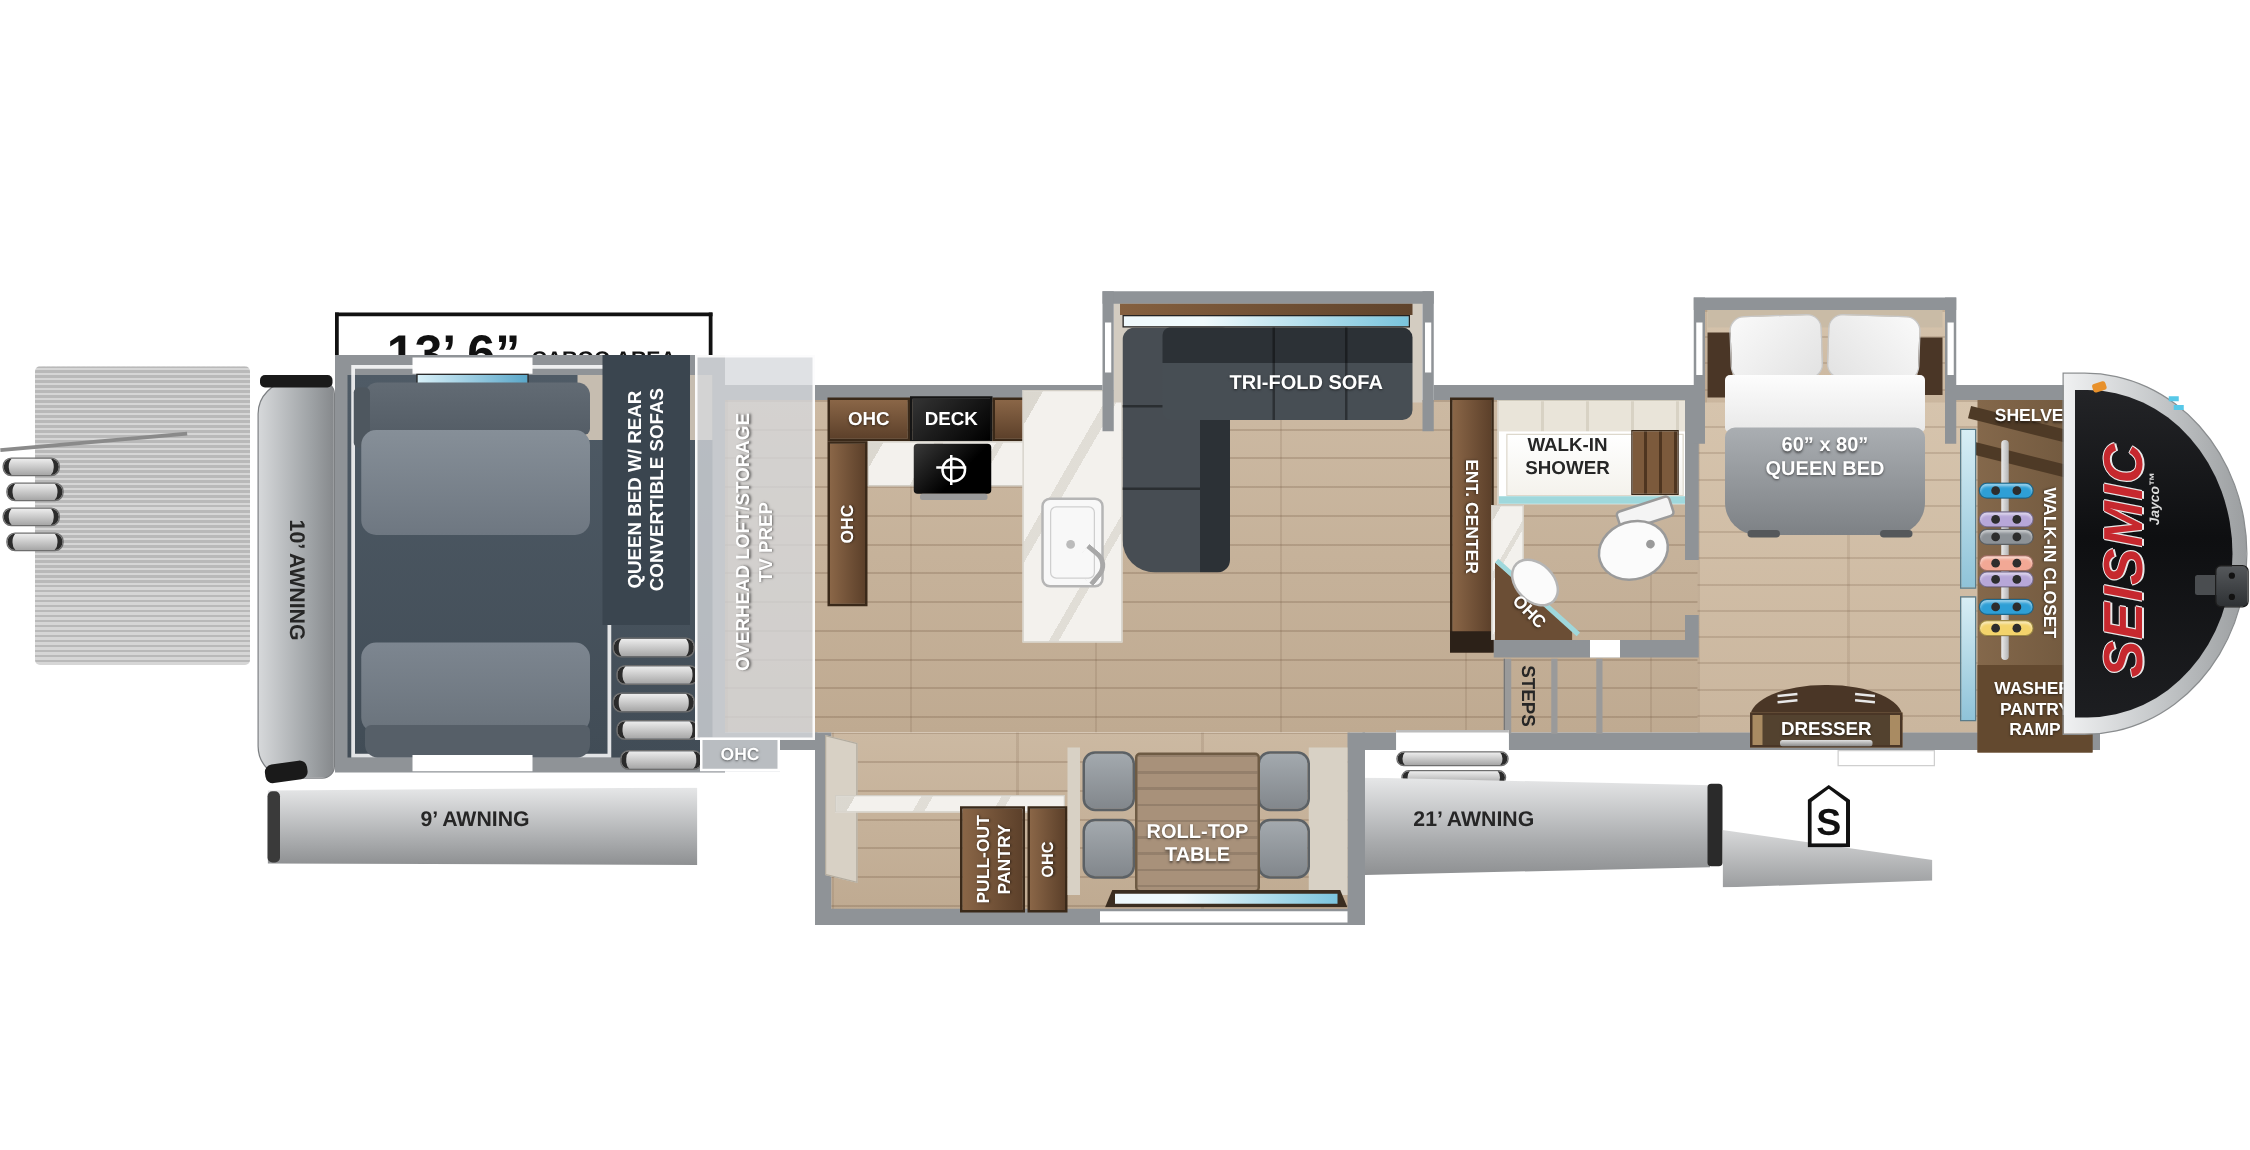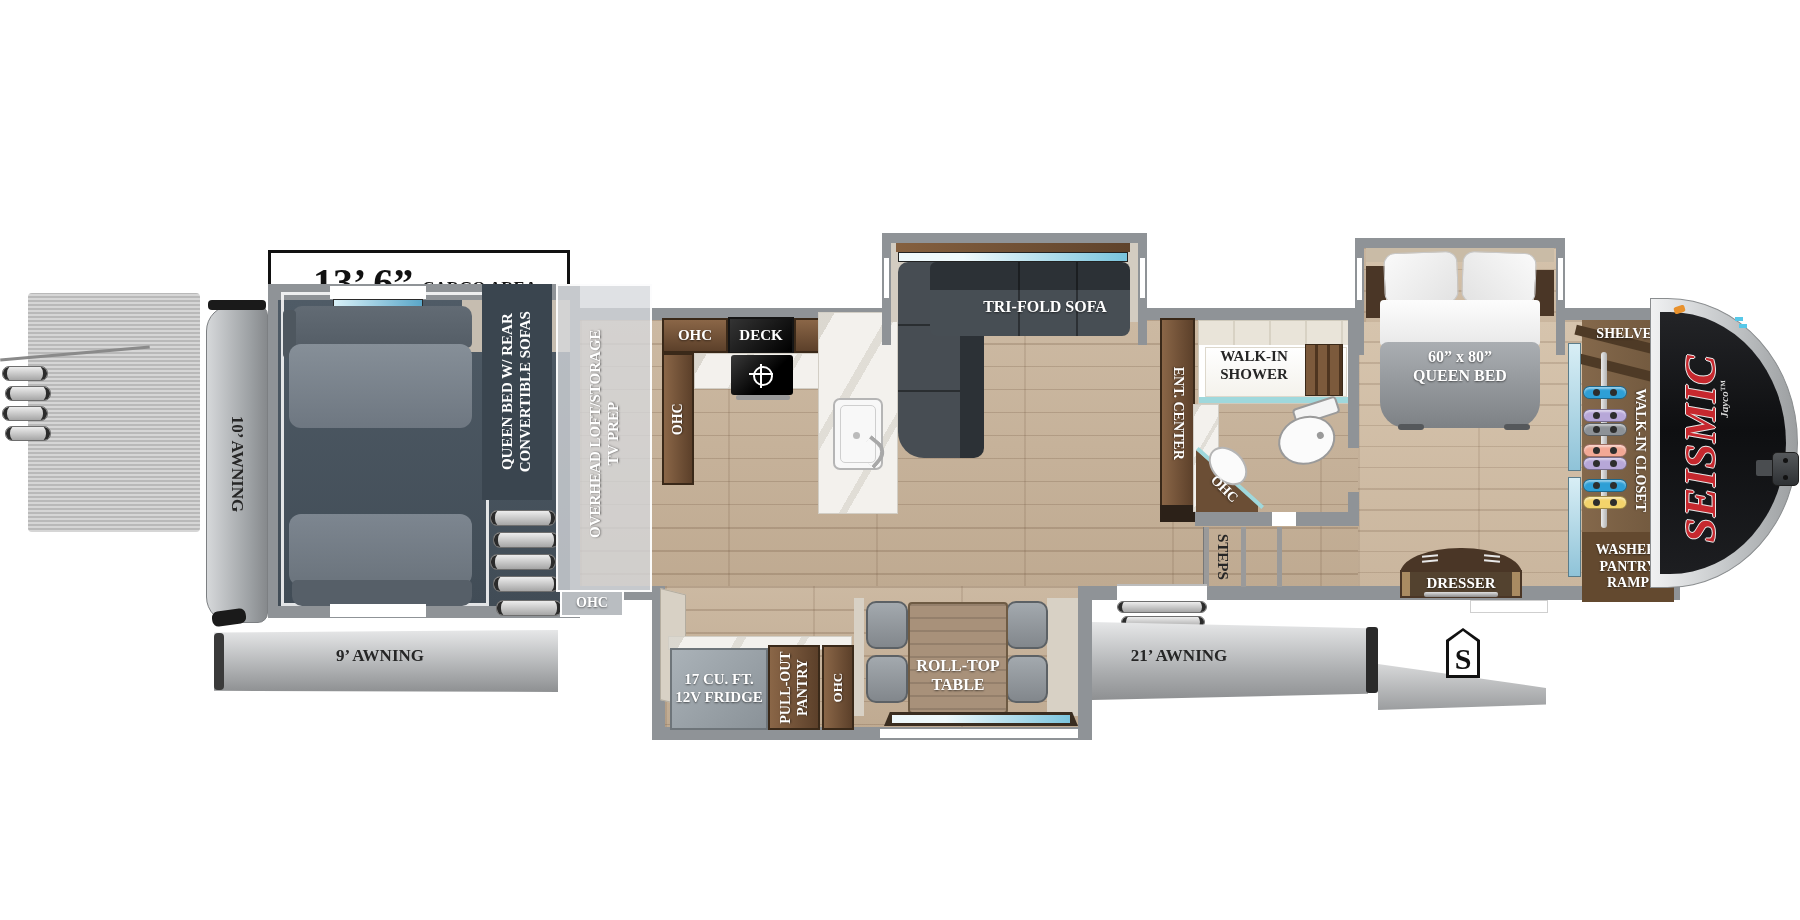--- a/index.html
+++ b/index.html
@@ -1,17 +1,17 @@
 <!DOCTYPE html>
 <html><head>
 <meta charset="utf-8">
 <style>
   html,body{margin:0;padding:0;background:#fff;}
   #plan{position:relative;width:1800px;height:920px;background:#fff;overflow:hidden;
-        font-family:Liberation Serif, serif;}
+        font-family:Liberation Sans, sans-serif;}
   .abs{position:absolute;}
   .lbl{font-weight:bold;color:#fff;text-align:center;line-height:1.18;}
   .dk{color:#262626;}
   .ts{text-shadow:0 1px 2px rgba(0,0,0,.55);}
   .vl{display:flex;align-items:center;justify-content:center;}
   .vl>span{transform:rotate(-90deg);white-space:nowrap;text-align:center;}
   .vl.cw>span{transform:rotate(90deg);}
   .wall{background:#8f9397;}
   .wood{background:
     repeating-linear-gradient(90deg, rgba(101,74,52,.14) 0 2px, transparent 2px 148px),
@@ -284,26 +284,20 @@
   </div>
   <div class="abs" style="left:1424px;top:592px;width:74px;height:5px;background:linear-gradient(180deg,#e0e0e0,#8a8a8a);border-radius:2px;"></div>
 
   <div class="abs wood" style="left:665px;top:586px;width:415px;height:145px;"></div>
   <div class="abs wall" style="left:652px;top:586px;width:13px;height:154px;"></div>
   <div class="abs" style="left:660px;top:588px;width:26px;height:112px;background:#d8d1c5;border:1px solid #b3ac9f;transform:skewY(14deg);transform-origin:top left;box-sizing:border-box;"></div>
   <div class="abs wall" style="left:652px;top:727px;width:440px;height:13px;"></div>
   <div class="abs" style="left:880px;top:729px;width:200px;height:9px;background:#fff;"></div>
   <div class="abs wall" style="left:1078px;top:586px;width:14px;height:154px;"></div>
   <div class="abs marble" style="left:668px;top:636px;width:184px;height:14px;"></div>
-  <div class="abs" style="left:670px;top:648px;width:98px;height:82px;background:linear-gradient(135deg,#aab2b8,#8a9298);border:2px solid #6e757a;box-sizing:border-box;display:flex;align-items:center;justify-content:center;">
-    <span class="lbl ts" style="font-size:15px;">
-      <span style="display:block;">17 CU. FT.</span>
-      <span style="display:block;">12V FRIDGE</span>
-    </span>
-  </div>
   <div class="abs cab" style="left:768px;top:645px;width:52px;height:85px;"></div>
   <div class="abs vl" style="left:768px;top:645px;width:52px;height:85px;">
     <span class="lbl ts" style="font-size:14px;">
       <span style="display:block;">PULL-OUT</span>
       <span style="display:block;">PANTRY</span>
     </span>
   </div>
   <div class="abs cab" style="left:822px;top:645px;width:32px;height:85px;"></div>
   <div class="abs vl" style="left:822px;top:645px;width:32px;height:85px;">
     <span class="lbl ts" style="font-size:13px;">OHC</span>

